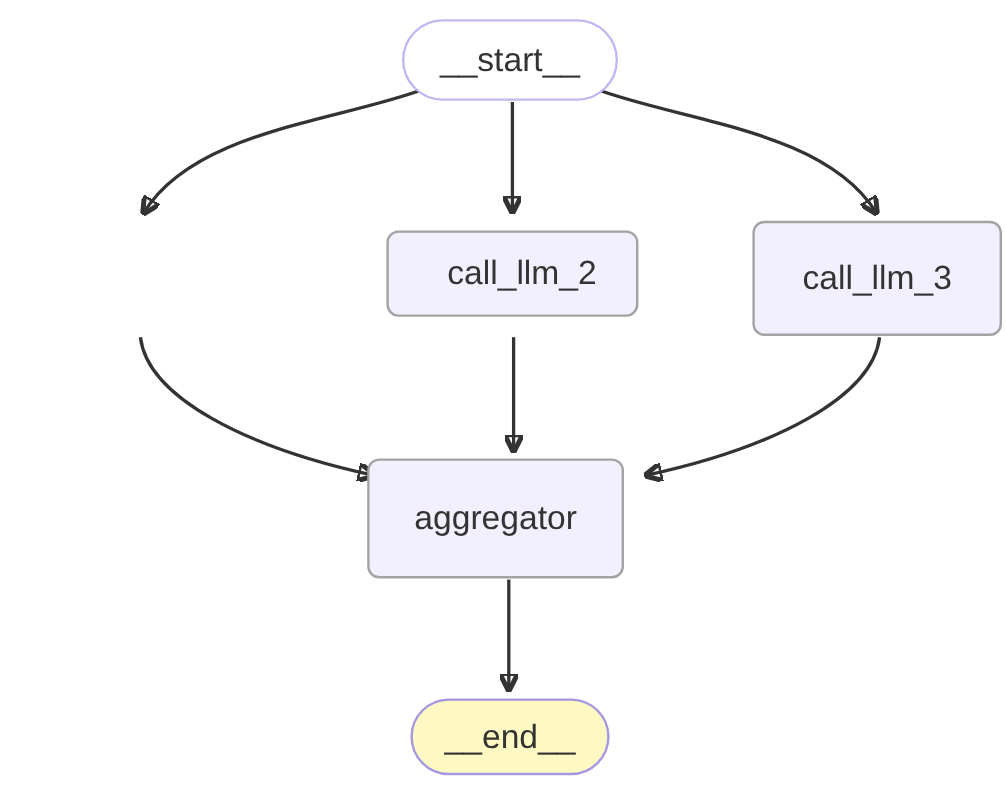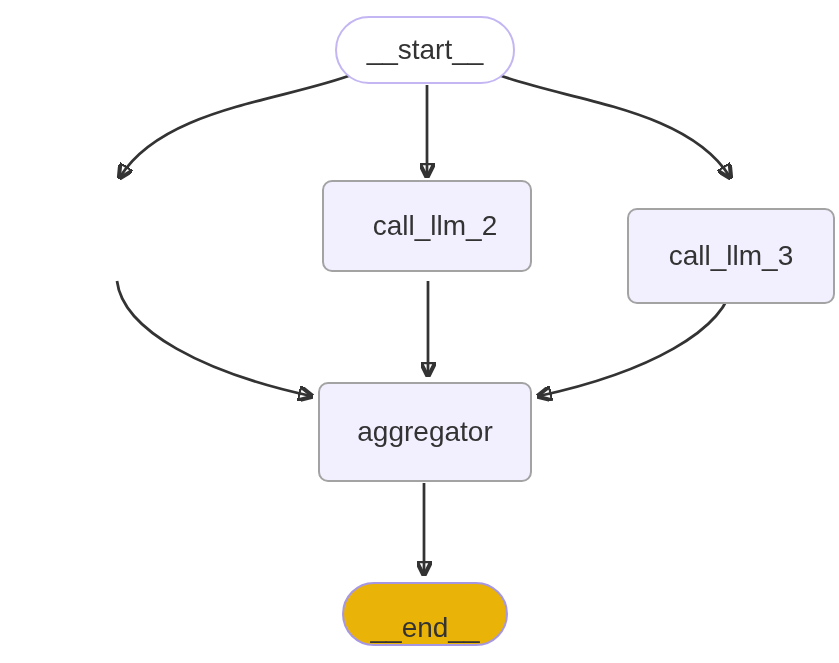--- a/index.html
+++ b/index.html
@@ -29,26 +29,26 @@
     background: #f2f0ff;
     white-space: nowrap;
   }
   .node.rect { border-radius: 10px; }
   .node.stadium { border-radius: 34px; }
   #node-start {
     left: 335px; top: 16px; width: 180px; height: 68px;
     background: #ffffff; border-color: #c4b6f2;
   }
   #node-call-llm-1 { left: 13px;  top: 184px; width: 210px; height: 96px; }
-  #node-call-llm-2 { left: 322px; top: 180px; width: 210px; height: 92px; padding-left: 16px; }
-  #node-call-llm-3 { left: 627px; top: 184px; width: 208px; height: 96px; margin-top: 24px; }
-  #node-aggregator { left: 318px; top: 382px; width: 214px; height: 100px; }
+  #node-call-llm-2 { left: 322px; top: 192px; width: 210px; height: 72px; padding-left: 16px; }
+  #node-call-llm-3 { left: 627px; top: 184px; width: 208px; height: 96px; }
+  #node-aggregator { left: 306px; top: 382px; width: 214px; height: 100px; }
   #node-end {
     left: 342px; top: 582px; width: 166px; height: 64px;
-    background: #eab308; border-color: #a597e2; align-items: flex-end;
+    background: #fef9c3; border-color: #a597e2;
   }
 </style>
 </head>
 <body>
 
 <div class="canvas">
 
   <svg class="edges-layer" viewBox="0 0 839 663" xmlns="http://www.w3.org/2000/svg">
     <defs>
       <marker id="arrowhead" viewBox="0 0 10 10" refX="8.5" refY="5" markerUnits="userSpaceOnUse" markerWidth="15" markerHeight="15" orient="auto-start-reverse">

